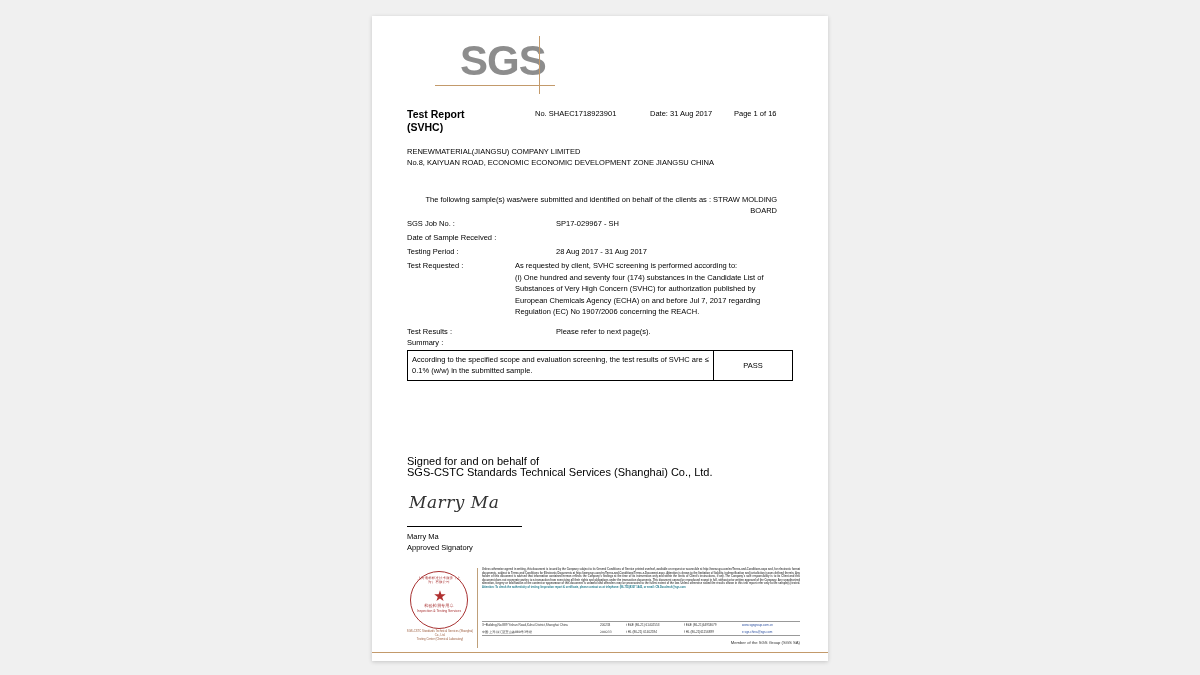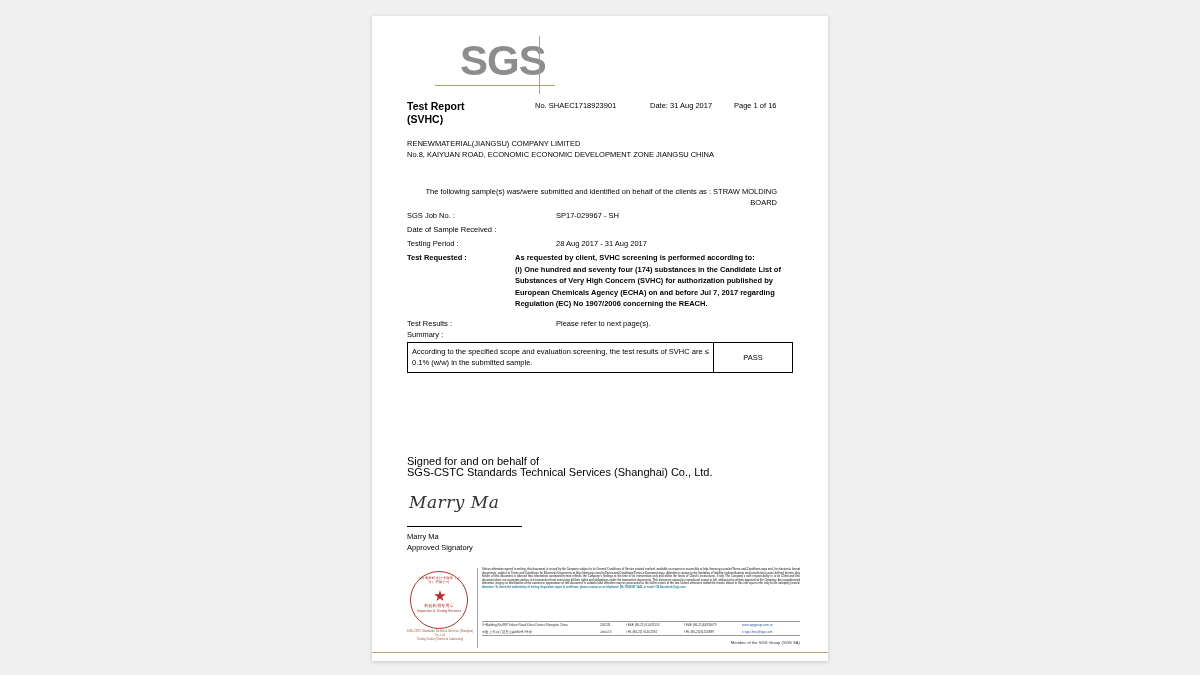--- a/index.html
+++ b/index.html
@@ -62,21 +62,21 @@
     top: 51px;
     width: 120px;
     height: 1px;
     background: #c39a6b;
   }
 
   
   .title-row {
     position: relative;
     height: 30px;
-    margin-top: 4px;
+    margin-top: 12px;
   }
   .doc-title {
     position: absolute;
     left: 0;
     top: 0;
     font-size: 10.5px;
     font-weight: bold;
     color: #000;
     line-height: 13px;
   }
@@ -135,21 +135,20 @@
   .field-value {
     flex: 1;
   }
 
   .req-block {
     margin-top: 2px;
     display: flex;
     font-size: 7.5px;
     line-height: 11.5px;
     color: #000;
-    font-weight: bold;
   }
   .req-block .field-label { width: 105px; flex: 0 0 105px; }
   .req-body { flex: 1; padding-left: 3px; }
   .req-body div { white-space: nowrap; }
 
   .summary-label {
     font-size: 7.5px;
     color: #000;
   }
 

